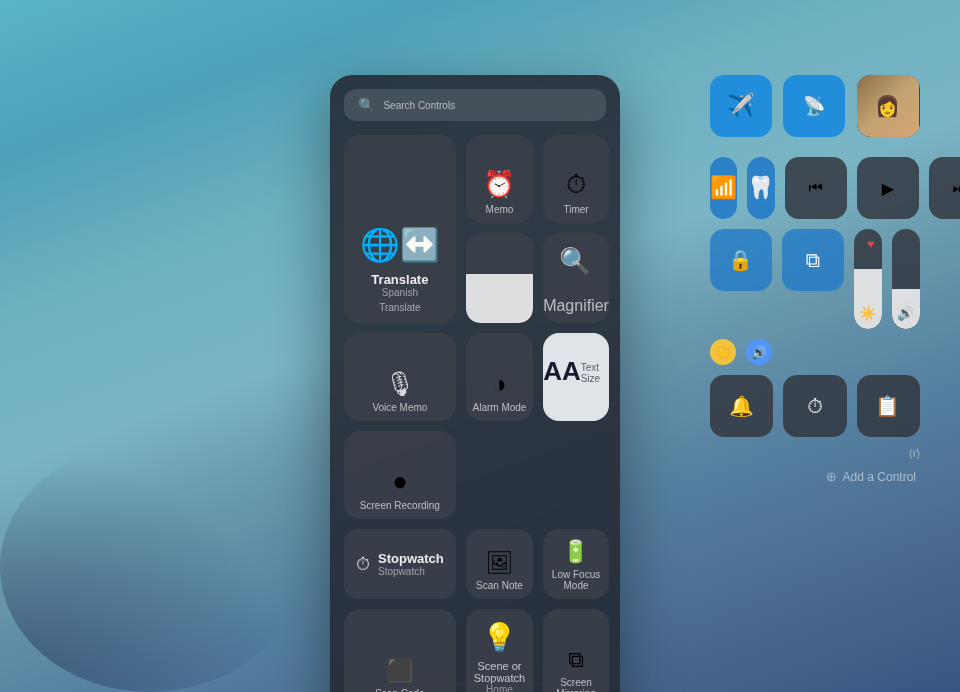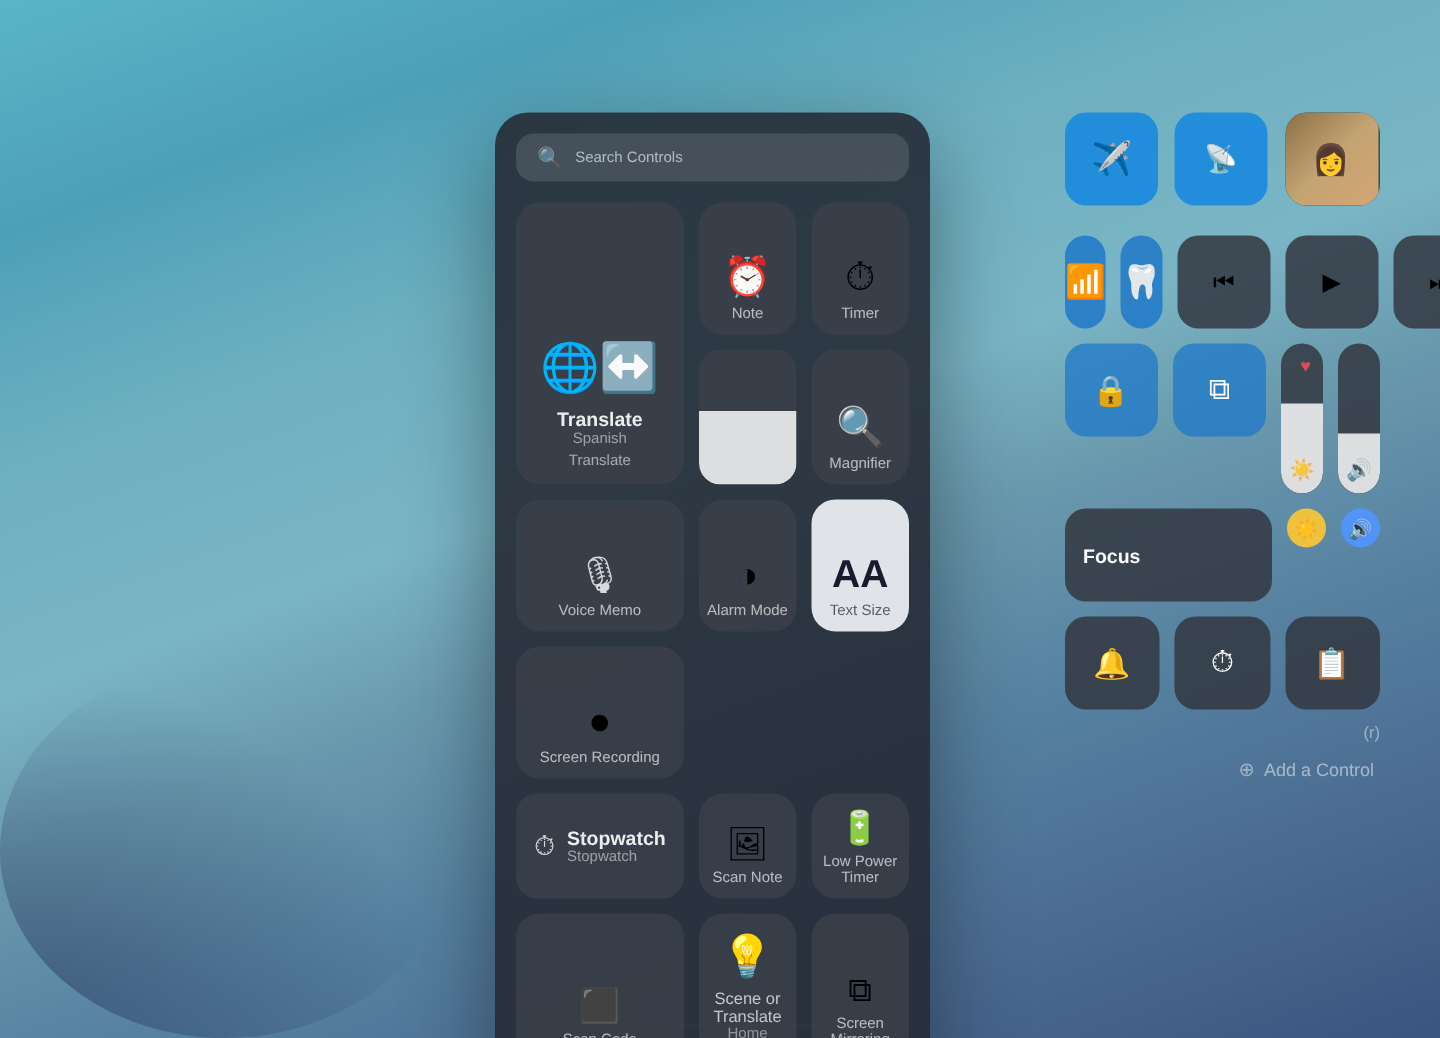--- a/index.html
+++ b/index.html
@@ -249,48 +249,48 @@
 
     <div class="area-translate" style="background: rgba(60,65,75,0.85); border-radius:16px; display:flex; flex-direction:column; align-items:center; justify-content:flex-end; padding-bottom:10px; cursor:pointer;">
       <div style="font-size:32px; margin-bottom:8px;">🌐↔️</div>
       <div style="font-size:13px; font-weight:700; color:rgba(255,255,255,0.9);">Translate</div>
       <div style="font-size:10px; color:rgba(255,255,255,0.5);">Spanish</div>
       <div style="font-size:10px; color:rgba(255,255,255,0.55); margin-top:4px;">Translate</div>
     </div>
 
     <div style="background:rgba(60,65,75,0.85);border-radius:16px;display:flex;flex-direction:column;align-items:center;justify-content:flex-end;padding-bottom:8px;min-height:88px;cursor:pointer;">
       <div style="font-size:26px;margin-bottom:4px;">⏰</div>
-      <div style="font-size:10px;color:rgba(255,255,255,0.65);">Note</div>
+      <div style="font-size:10px;color:rgba(255,255,255,0.65);">Memo</div>
     </div>
 
     <div style="background:rgba(60,65,75,0.85);border-radius:16px;display:flex;flex-direction:column;align-items:center;justify-content:flex-end;padding-bottom:8px;min-height:88px;cursor:pointer;">
       <div style="font-size:26px;margin-bottom:4px;">⏱</div>
       <div style="font-size:10px;color:rgba(255,255,255,0.65);">Timer</div>
     </div>
 
     <div class="bright-slider">
       <div class="bright-slider-fill"></div>
     </div>
 
     <div style="background:rgba(60,65,75,0.85);border-radius:16px;display:flex;flex-direction:column;align-items:center;justify-content:flex-end;padding-bottom:8px;min-height:88px;cursor:pointer;">
       <div style="font-size:26px;margin-bottom:4px;">🔍</div>
-      <div style="font-size:10px;color:rgba(255,255,255,0.65);">Magnifier</div>
+      <div style="font-size:16px;color:rgba(255,255,255,0.65);margin-top:16px;">Magnifier</div>
     </div>
 
     <div style="background:rgba(60,65,75,0.85);border-radius:16px;display:flex;flex-direction:column;align-items:center;justify-content:flex-end;padding-bottom:8px;min-height:88px;cursor:pointer;">
       <div style="font-size:24px;margin-bottom:4px;color:rgba(255,255,255,0.8);">🎙</div>
       <div style="font-size:10px;color:rgba(255,255,255,0.65);">Voice Memo</div>
     </div>
 
     <div style="background:rgba(60,65,75,0.85);border-radius:16px;display:flex;flex-direction:column;align-items:center;justify-content:flex-end;padding-bottom:8px;min-height:88px;cursor:pointer;">
       <div style="font-size:24px;margin-bottom:4px;">◑</div>
       <div style="font-size:10px;color:rgba(255,255,255,0.65);">Alarm Mode</div>
     </div>
 
-    <div style="background:rgba(235,238,242,0.95);border-radius:16px;display:flex;flex-direction:column;align-items:center;justify-content:flex-end;padding-bottom:8px;min-height:88px;cursor:pointer;">
+    <div style="background:rgba(235,238,242,0.95);border-radius:16px;display:flex;align-items:center;justify-content:flex-end;padding-bottom:8px;min-height:88px;cursor:pointer;">
       <div style="font-size:26px;margin-bottom:4px;color:#1a1a2e;font-weight:700;">AA</div>
       <div style="font-size:10px;color:rgba(30,30,50,0.7);">Text Size</div>
     </div>
 
     <div style="background:rgba(60,65,75,0.85);border-radius:16px;display:flex;flex-direction:column;align-items:center;justify-content:flex-end;padding-bottom:8px;min-height:88px;cursor:pointer;">
       <div style="font-size:24px;margin-bottom:4px;">⏺</div>
       <div style="font-size:10px;color:rgba(255,255,255,0.65);text-align:right;">Screen Recording</div>
     </div>
 
     <div class="stopwatch-row-tile" style="grid-column:1;">
@@ -301,31 +301,31 @@
       </div>
     </div>
 
     <div style="background:rgba(60,65,75,0.85);border-radius:16px;display:flex;flex-direction:column;align-items:center;justify-content:flex-end;padding-bottom:8px;min-height:70px;cursor:pointer;">
       <div style="font-size:22px;margin-bottom:4px;">🖼</div>
       <div style="font-size:10px;color:rgba(255,255,255,0.65);">Scan Note</div>
     </div>
 
     <div style="background:rgba(60,65,75,0.85);border-radius:16px;display:flex;flex-direction:column;align-items:center;justify-content:flex-end;padding-bottom:8px;min-height:70px;cursor:pointer;">
       <div style="font-size:22px;margin-bottom:4px;">🔋</div>
-      <div style="font-size:10px;color:rgba(255,255,255,0.65);text-align:center;">Low Power Timer</div>
+      <div style="font-size:10px;color:rgba(255,255,255,0.65);text-align:center;">Low Focus Mode</div>
     </div>
 
     <div style="background:rgba(60,65,75,0.85);border-radius:16px;display:flex;flex-direction:column;align-items:center;justify-content:flex-end;padding-bottom:8px;min-height:88px;cursor:pointer;">
       <div style="font-size:22px;margin-bottom:4px;">⬛</div>
       <div style="font-size:10px;color:rgba(255,255,255,0.65);">Scan Code</div>
     </div>
 
     <div style="background:rgba(60,65,75,0.85);border-radius:16px;display:flex;flex-direction:column;align-items:center;justify-content:center;min-height:88px;cursor:pointer;padding:12px 8px;grid-row:span 1;">
       <div style="font-size:28px;margin-bottom:6px;">💡</div>
-      <div style="font-size:11px;color:rgba(255,255,255,0.7);text-align:center;">Scene or Translate</div>
+      <div style="font-size:11px;color:rgba(255,255,255,0.7);text-align:center;">Scene or Stopwatch</div>
       <div style="font-size:10px;color:rgba(255,255,255,0.45);">Home</div>
     </div>
 
     <div style="background:rgba(60,65,75,0.85);border-radius:16px;display:flex;flex-direction:column;align-items:center;justify-content:flex-end;padding-bottom:8px;min-height:88px;cursor:pointer;">
       <div style="font-size:22px;margin-bottom:4px;">⧉</div>
       <div style="font-size:10px;color:rgba(255,255,255,0.65);text-align:center;">Screen Mirroring</div>
     </div>
 
   </div>
 </div>
@@ -391,23 +391,20 @@
     </div>
 
     <div style="background:rgba(50,55,65,0.85);border-radius:14px;flex:1;height:100px;position:relative;overflow:hidden;cursor:pointer;">
       <div style="position:absolute;bottom:0;left:0;right:0;height:40%;background:rgba(240,240,240,0.9);border-radius:0 0 14px 14px;"></div>
       <span style="position:absolute;bottom:8px;left:50%;transform:translateX(-50%);font-size:14px;color:rgba(30,30,30,0.8);">🔊</span>
       <span style="position:absolute;bottom:8px;right:8px;font-size:12px;color:rgba(255,255,255,0.35);">♪</span>
     </div>
   </div>
 
   <div style="display:flex;gap:10px;width:210px;">
-    <div class="focus-tile">
-      <span style="font-size:13px;font-weight:600;color:white;">Focus</span>
-    </div>
     <div class="focus-icon-btn active">
       <span>☀️</span>
     </div>
     <div class="focus-icon-btn active-blue">
       <span style="color:white;">🔊</span>
     </div>
   </div>
 
   <div style="display:grid;grid-template-columns:repeat(3,1fr);gap:10px;width:210px;">
     <div class="br-tile">

